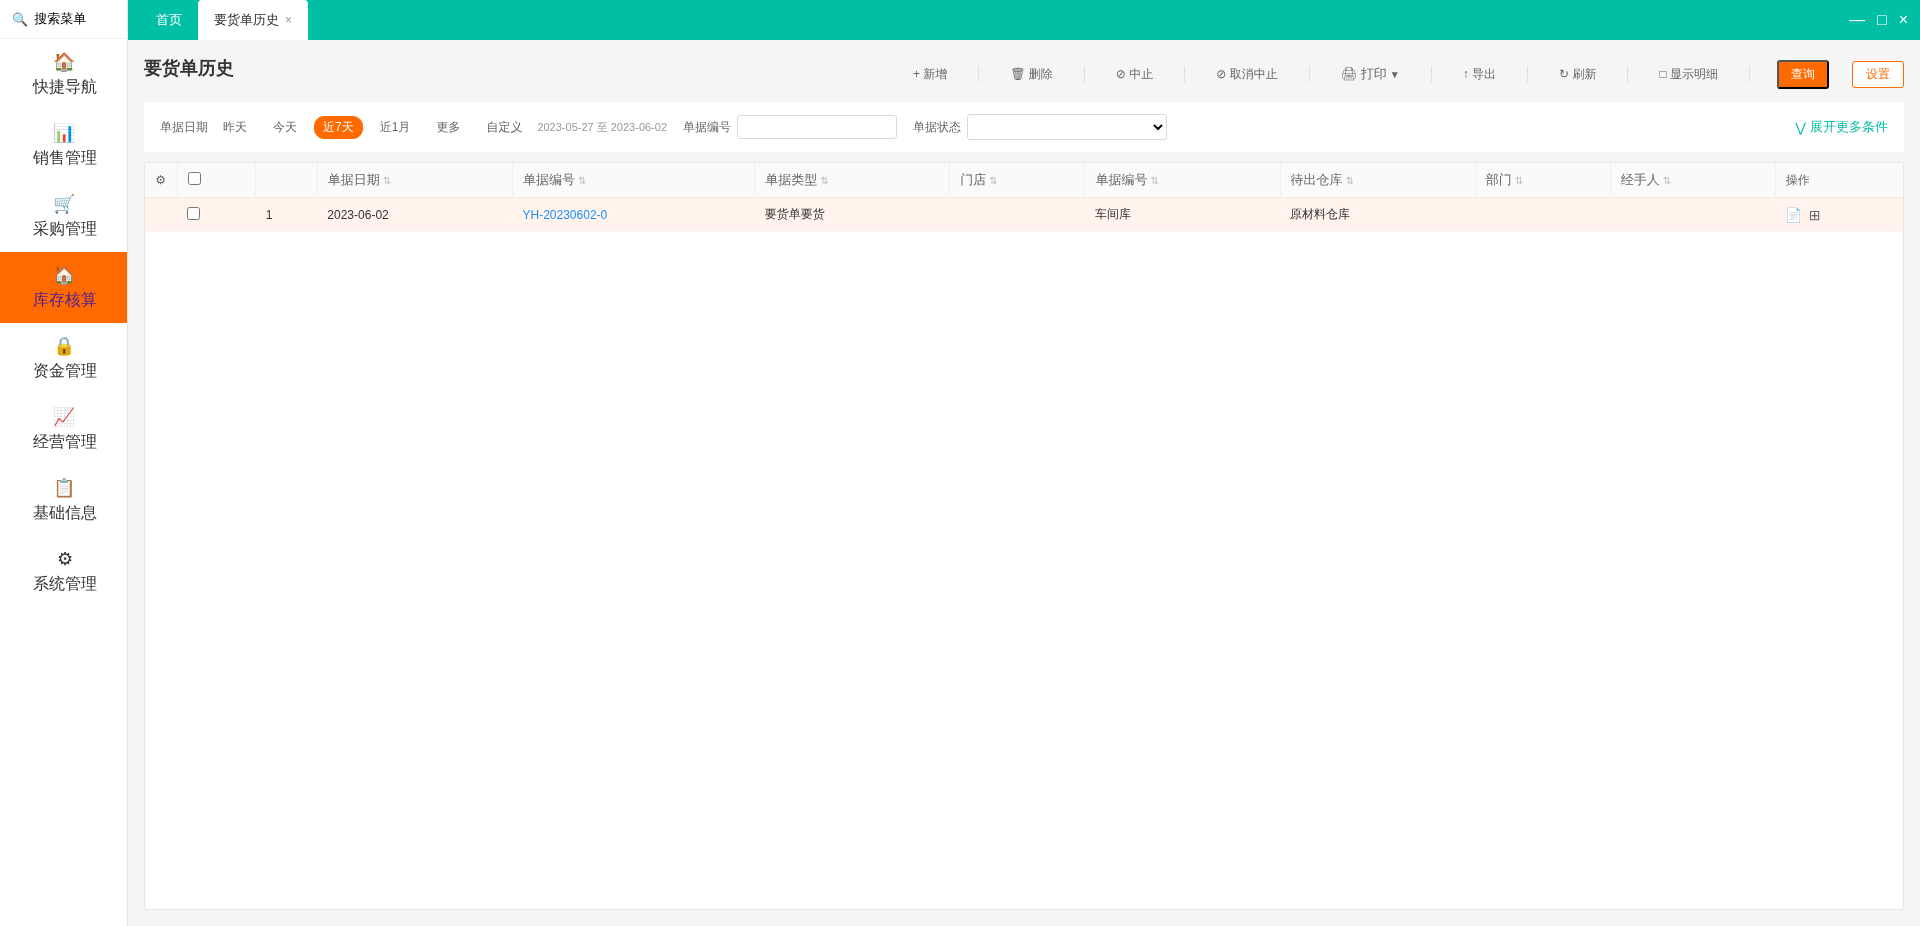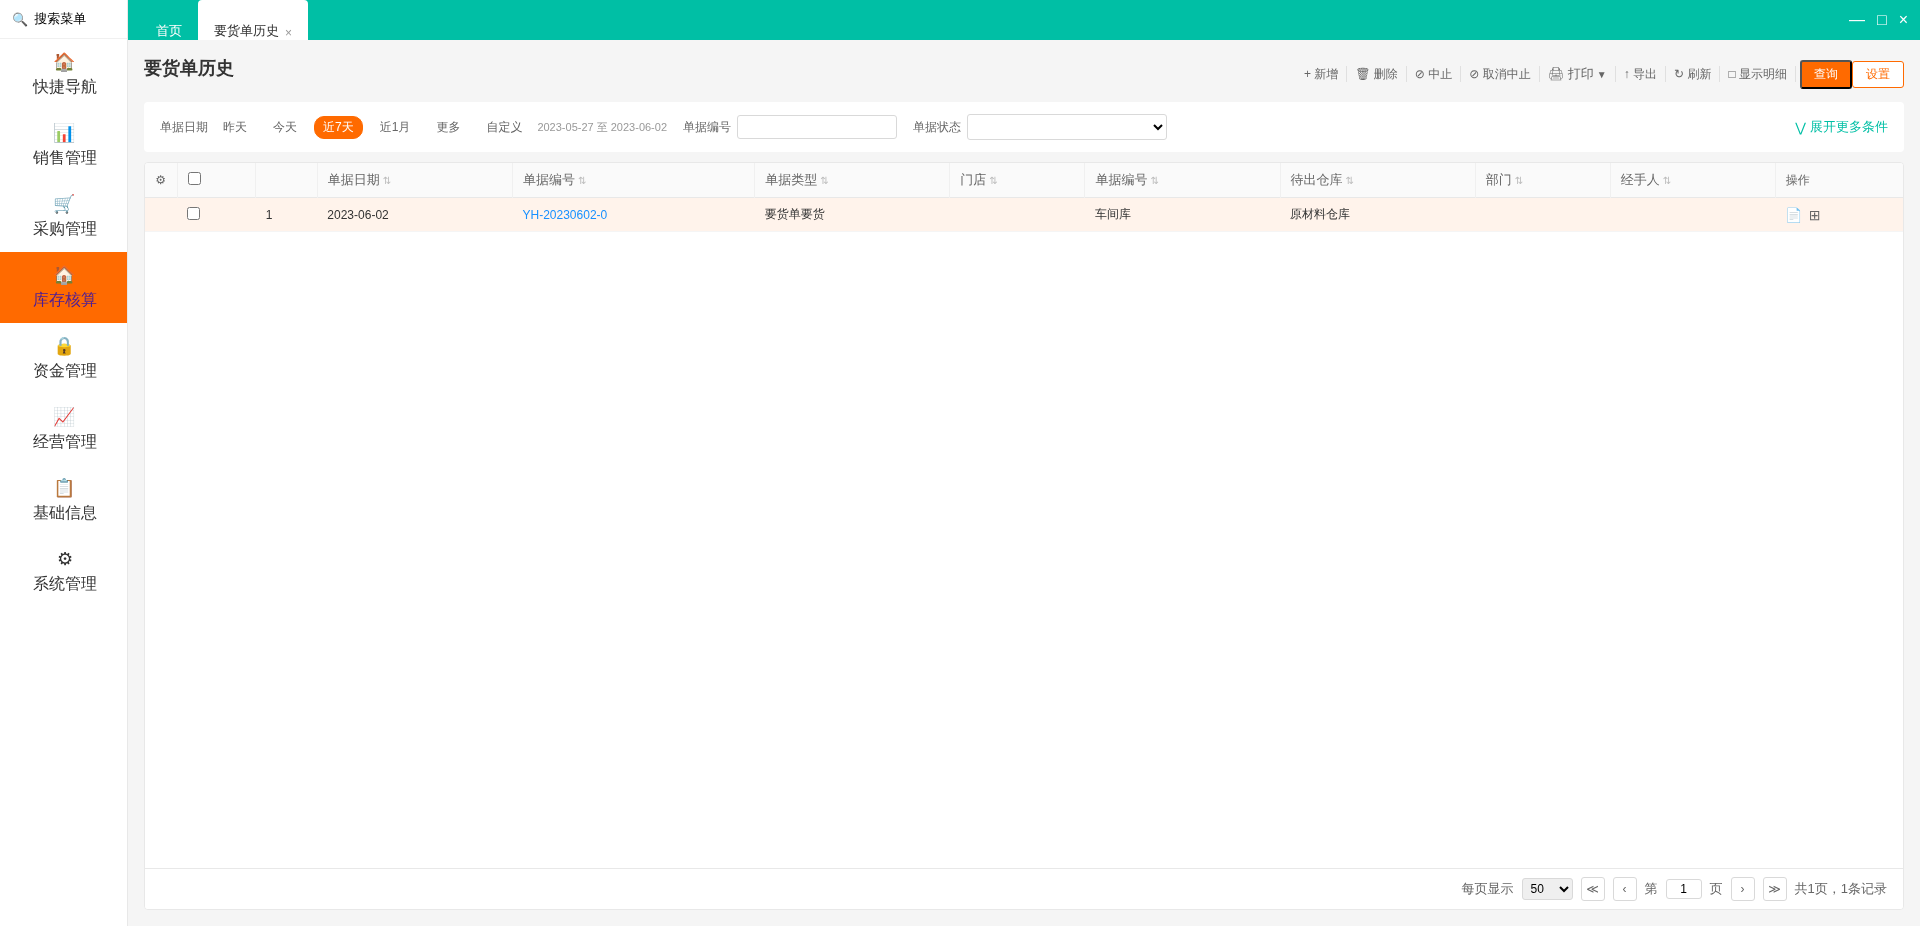--- a/index.html
+++ b/index.html
@@ -54,21 +54,21 @@
       height: 40px;
       background: #00bfa5;
       display: flex;
       align-items: center;
       padding: 0 12px;
       gap: 0;
       flex-shrink: 0;
     }
     .tab {
       display: flex;
-      align-items: flex-end;
+      align-items: center;
       height: 100%;
       padding: 0 16px;
       color: #fff;
       cursor: pointer;
       font-size: 13px;
       gap: 6px;
     }
     .tab.home { color: #fff; }
     .tab.active {
       background: #fff;
@@ -101,21 +101,21 @@
       font-size: 18px;
       font-weight: bold;
       color: #333;
       margin-bottom: 12px;
     }
 
     
     .toolbar {
       display: flex;
       align-items: center;
-      gap: 0;
+      gap: 23px;
       margin-bottom: 10px;
       flex-wrap: wrap;
     }
     .toolbar-btn {
       display: flex;
       align-items: center;
       gap: 3px;
       cursor: pointer;
       color: #666;
       font-size: 12px;
@@ -504,32 +504,16 @@
           <span class="action-icon">📄</span>
           <span class="action-icon">⊞</span>
         </div>
       </td>
     </tr>
             </tbody>
         </table>
       </div>
 
 
-      <div class="pagination">
-        <span>每页显示</span>
-        <select class="page-size-select">
-          <option value="20">20</option>
-          <option value="50" selected="">50</option>
-          <option value="100">100</option>
-        </select>
-        <span class="page-btn">≪</span>
-        <span class="page-btn">‹</span>
-        <span>第</span>
-        <input type="text" class="page-input" value="1" style="">
-        <span>页</span>
-        <span class="page-btn">›</span>
-        <span class="page-btn">≫</span>
-        <span>共1页，1条记录</span>
-      </div>
     </div>
 
   </div>
 </div>
 
 </body></html>

